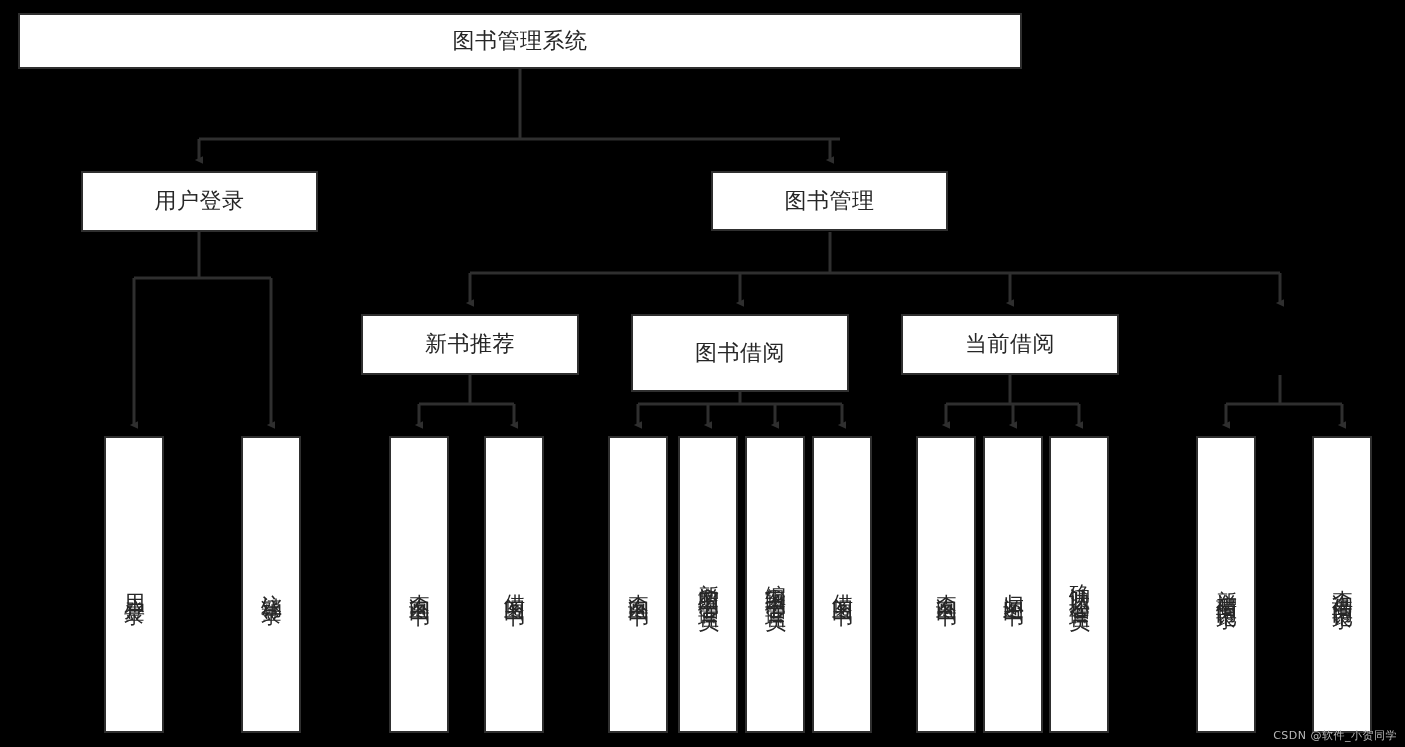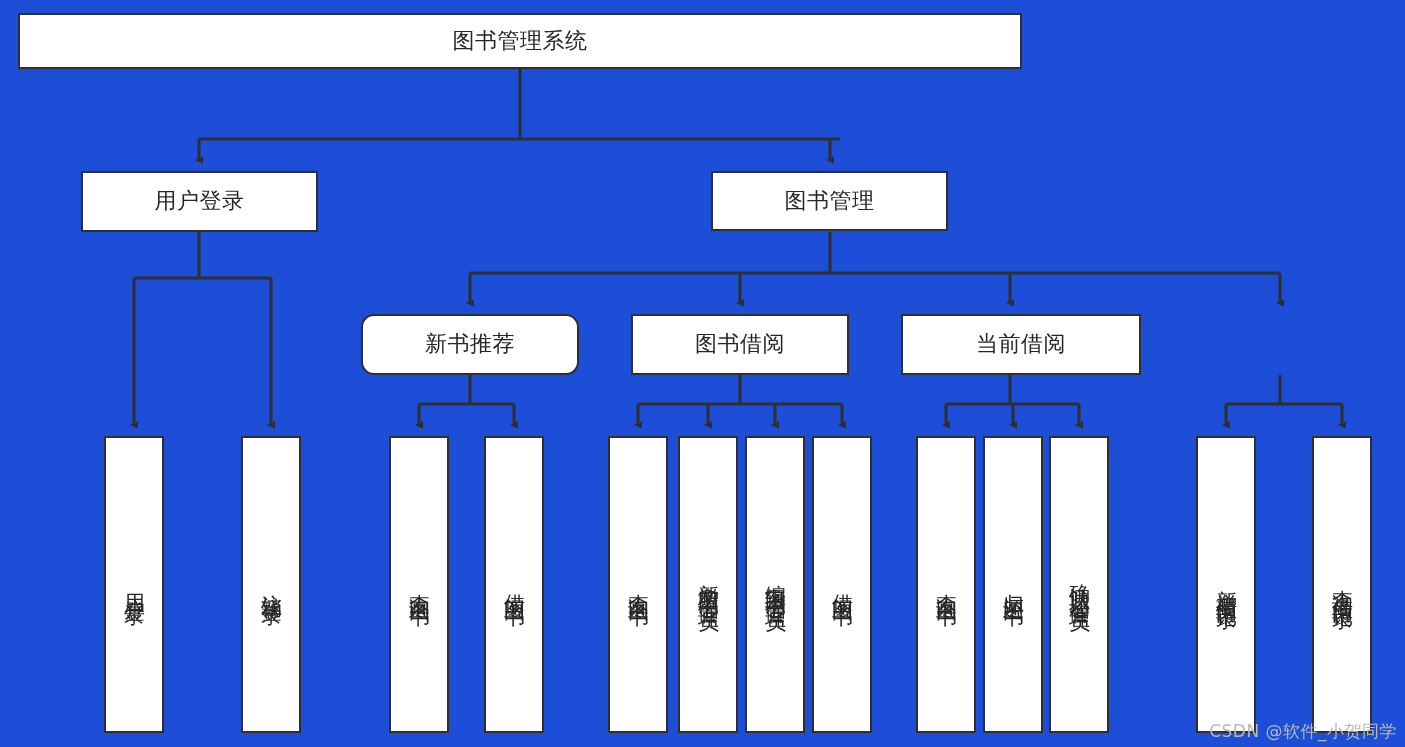--- a/index.html
+++ b/index.html
@@ -10,21 +10,21 @@
   body {
     width: 1405px;
     height: 747px;
     font-family: "DejaVu Sans", "Liberation Sans", sans-serif;
     overflow: hidden;
   }
   #diagram-root {
     position: relative;
     width: 1405px;
     height: 747px;
-    background: #1d4ed8;
+    background: #000000;
   }
   svg.connectors {
     position: absolute;
     left: 0;
     top: 0;
     width: 1405px;
     height: 747px;
     pointer-events: none;
   }
   .node {
@@ -58,21 +58,21 @@
     writing-mode: vertical-rl;
     text-orientation: upright;
     font-size: 21px;
     letter-spacing: 4px;
     line-height: 1;
   }
   .watermark {
     position: absolute;
     right: 8px;
     bottom: 4px;
-    font-size: 17px;
+    font-size: 11px;
     color: #b9b9b9;
     white-space: nowrap;
     letter-spacing: 0.5px;
   }
 </style>
 </head>
 <body>
 
 <div id="diagram-root">
 
@@ -131,27 +131,27 @@
     <span class="node-label">图书管理系统</span>
   </div>
 
   <div class="node horizontal" style="left:81px; top:171px; width:237px; height:61px;">
     <span class="node-label">用户登录</span>
   </div>
   <div class="node horizontal" style="left:711px; top:171px; width:237px; height:60px;">
     <span class="node-label">图书管理</span>
   </div>
 
-  <div class="node horizontal" style="left:361px; top:314px; width:218px; height:61px;border-radius:13px;">
+  <div class="node horizontal" style="left:361px; top:314px; width:218px; height:61px;">
     <span class="node-label">新书推荐</span>
   </div>
-  <div class="node horizontal" style="left:631px; top:314px; width:218px; height:61px;">
+  <div class="node horizontal" style="left:631px; top:314px; width:218px; height:78px;">
     <span class="node-label">图书借阅</span>
   </div>
-  <div class="node horizontal" style="left:901px; top:314px; width:240px; height:61px;">
+  <div class="node horizontal" style="left:901px; top:314px; width:218px; height:61px;">
     <span class="node-label">当前借阅</span>
   </div>
 
   <div class="node vertical" style="left:104px; top:436px; width:60px; height:297px;">
     <span class="node-label">用户登录</span>
   </div>
   <div class="node vertical" style="left:241px; top:436px; width:60px; height:297px;">
     <span class="node-label">注销登录</span>
   </div>
   <div class="node vertical" style="left:389px; top:436px; width:60px; height:297px;">

